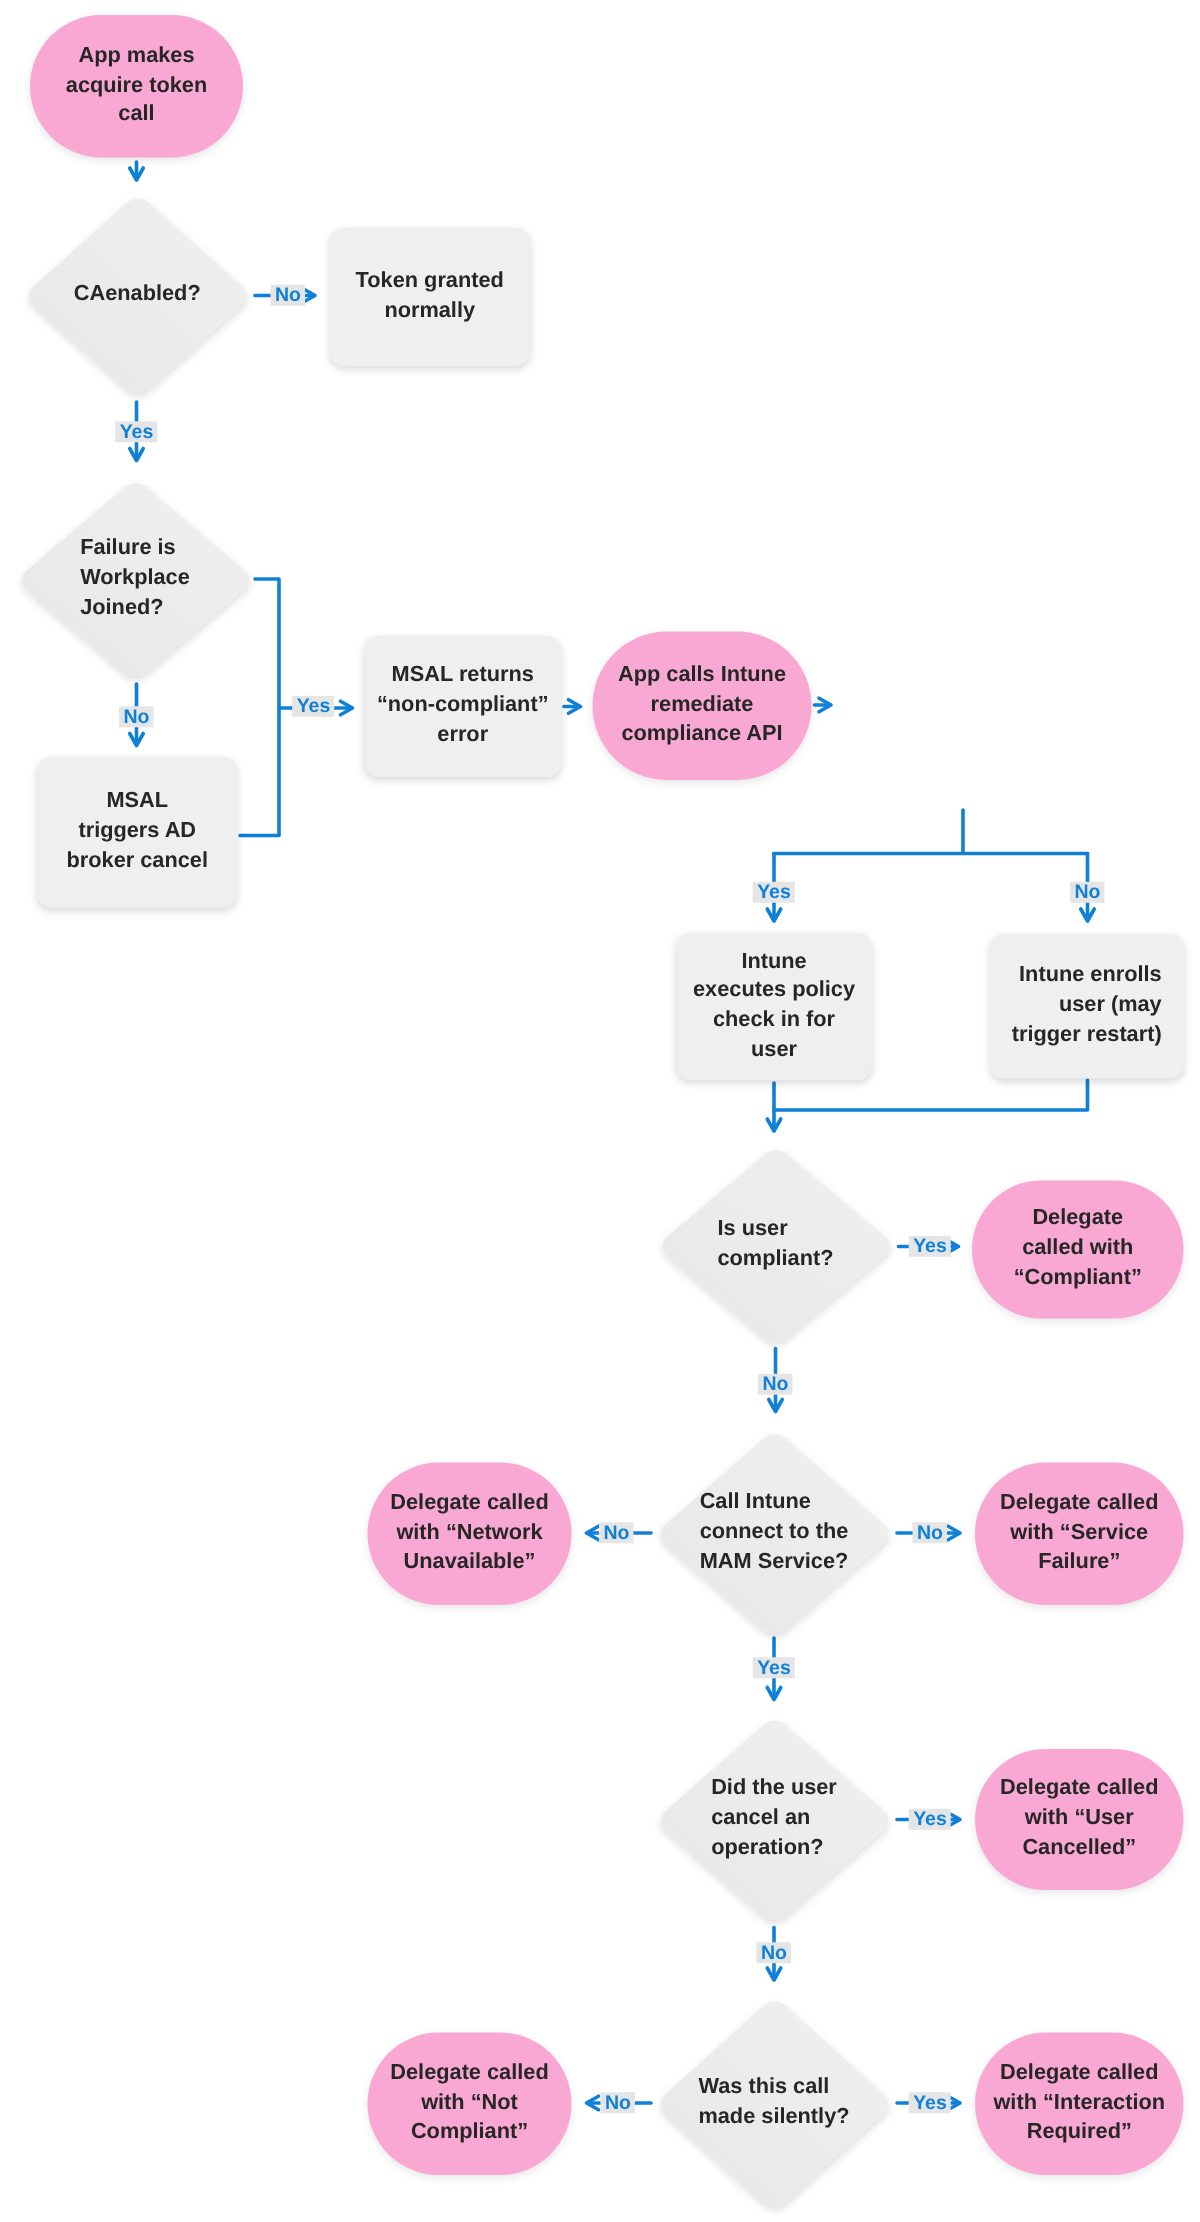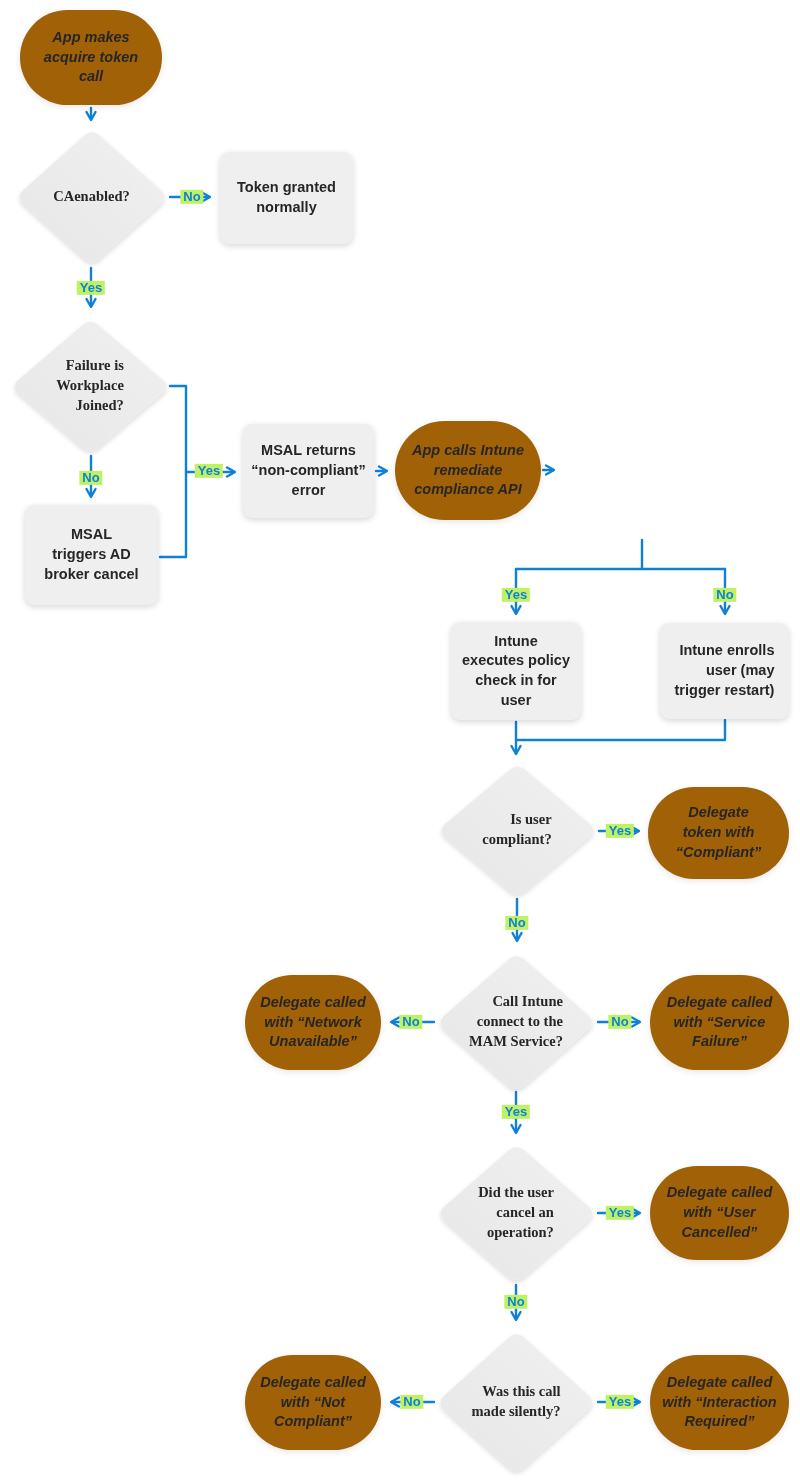--- a/index.html
+++ b/index.html
@@ -42,53 +42,51 @@
     z-index: 2;
   }
 
   .box {
     background: #efefef;
     border-radius: 9px;
     box-shadow: 0 2px 6px rgba(0,0,0,0.16);
   }
 
   .pill {
-    background: #a16207;
+    background: #f9a8d4;
     border-radius: 50px;
     box-shadow: 0 2px 6px rgba(0,0,0,0.10);
-    font-style: italic;
   }
 
   .dwrap { position: absolute; z-index: 2; }
   .dshape {
     position: absolute;
     background: linear-gradient(180deg, #eeeeee 0%, #e9e9e9 100%);
     border-radius: 10px;
     box-shadow: 2px 2px 6px rgba(0,0,0,0.14);
   }
   .dtext {
     position: absolute;
     inset: 0;
     display: flex;
     align-items: center;
     justify-content: center;
-    text-align: right;
+    text-align: left;
     font-size: 14.5px;
     font-weight: 600;
     color: #262626;
     line-height: 1.36;
     white-space: pre-line;
-    font-family: Liberation Serif, serif;
   }
   .dtext b { font-weight: 700; }
 
   .elabel {
     position: absolute;
     transform: translate(-50%, -50%);
-    background: #bef264;
+    background: #e5e5e5;
     color: #0f80d7;
     font-size: 13px;
     font-weight: 600;
     padding: 0 3px;
     line-height: 1.1;
     z-index: 3;
     white-space: nowrap;
   }
 </style>
 </head>
@@ -186,21 +184,21 @@
 user (may
 trigger restart)</div>
 
   <div class="dwrap" style="left:437px; top:763px; width:160px; height:134px;">
     <div class="dshape" style="left:23.5px; top:10.5px; width:113px; height:113px; transform:scaleY(0.84) rotate(45deg);"></div>
     <div class="dtext">Is user
 compliant?</div>
   </div>
 
   <div class="node pill" style="left:648px; top:787px; width:141px; height:92px;">Delegate
-token with
+called with
 “Compliant”</div>
 
   <div class="dwrap" style="left:436px; top:952px; width:160px; height:140px;">
     <div class="dshape" style="left:23.5px; top:13.5px; width:113px; height:113px; transform:scaleY(0.875) rotate(45deg);"></div>
     <div class="dtext">Call Intune
 connect to the
 MAM Service?</div>
   </div>
 
   <div class="node pill" style="left:245px; top:975px; width:136px; height:95px;">Delegate called

